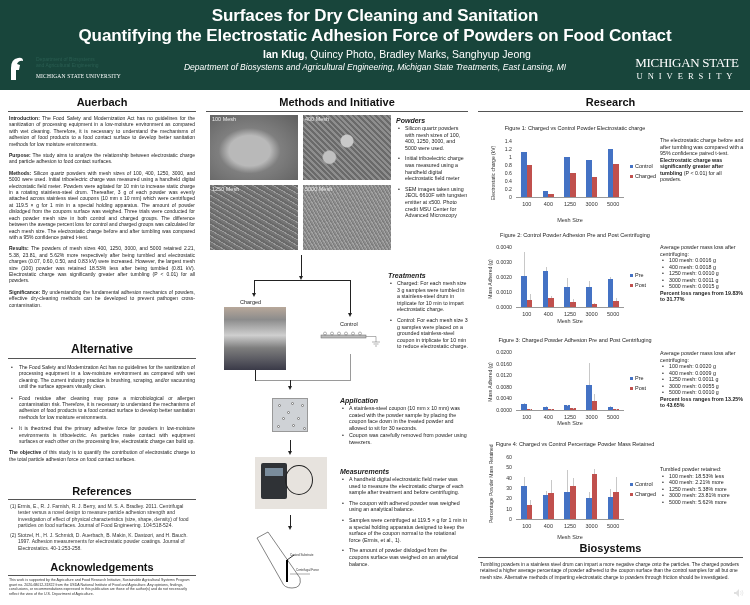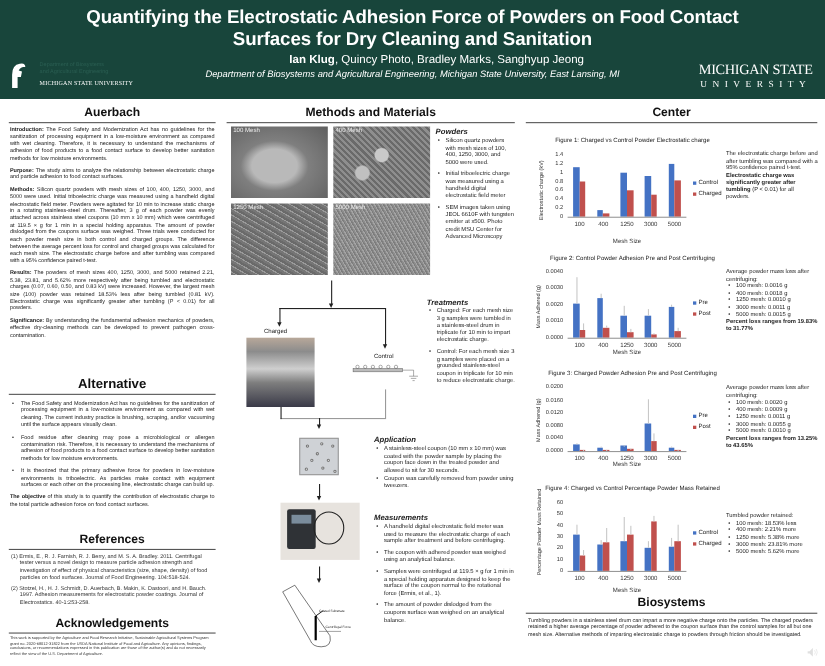--- a/index.html
+++ b/index.html
@@ -78,25 +78,25 @@
   .notes .bul { margin-bottom: 0; padding-left: 9px; }
   .notes b { font-weight: bold; }
 
   .speaker { position: absolute; right: 6px; bottom: 8px; width: 10px; height: 8px; opacity: 0.25; }
 </style>
 </head>
 <body>
 
 <div class="header">
   <div class="title">
+    <div>Surfaces for Dry Cleaning and Sanitation</div>
     <div>Quantifying the Electrostatic Adhesion Force of Powders on Food Contact</div>
-    <div>Surfaces for Dry Cleaning and Sanitation</div>
   </div>
   <div class="authors"><b>Ian Klug</b><span>, Quincy Photo, Bradley Marks, Sanghyup Jeong</span></div>
-  <div class="dept">Department of Biosystems and Agricultural Engineering, Michigan State University, East Lansing, MI</div>
+  <div class="dept">Department of Biosystems and Agricultural Engineering, Michigan State Treatments, East Lansing, MI</div>
   <div class="msu-left">
     <svg class="spartan" viewBox="0 0 16 26">
       <path d="M3 24 L3 12 Q3 3 10 2 Q15 1 15 5 Q11 4 9 8 L12 9 L11 14 L8 14 L8 24 Z" fill="#fff"></path>
     </svg>
     <div class="sub1">Department of Biosystems</div>
     <div class="sub2">and Agricultural Engineering</div>
     <div class="name">MICHIGAN STATE UNIVERSITY</div>
   </div>
   <div class="msu-right">
     <div class="l1">MICHIGAN STATE</div>
@@ -127,21 +127,21 @@
 <div class="rule" style="left:8px;top:499px;width:188px;"></div>
 <div class="refs" style="left:10px;top:503px;width:182px;">
   <p>(1) Ermis, E., R. J. Farnish, R. J. Berry, and M. S. A. Bradley. 2011. Centrifugal tester versus a novel design to measure particle adhesion strength and investigation of effect of physical characteristics (size, shape, density) of food particles on food surfaces. Journal of Food Engineering. 104:518-524.</p>
   <p>(2) Stotzel, H., H. J. Schmidt, D. Auerbach, B. Makin, K. Dastoori, and H. Bauch. 1997. Adhesion measurements for electrostatic powder coatings. Journal of Electrostatics. 40-1:253-258.</p>
 </div>
 
 <div class="section-h" style="left:8px;top:561px;width:188px;font-size:11px;">Acknowledgements</div>
 <div class="rule" style="left:8px;top:575px;width:188px;"></div>
 <div class="ack" style="left:9px;top:578px;width:186px;">This work is supported by the Agriculture and Food Research Initiative, Sustainable Agricultural Systems Program grant no. 2020-68012-31822 from the USDA National Institute of Food and Agriculture. Any opinions, findings, conclusions, or recommendations expressed in this publication are those of the author(s) and do not necessarily reflect the view of the U.S. Department of Agriculture.</div>
 
-<div class="section-h" style="left:206px;top:96px;width:262px;">Methods and Materials</div>
+<div class="section-h" style="left:206px;top:96px;width:262px;">Methods and Initiative</div>
 <div class="rule" style="left:206px;top:111px;width:262px;"></div>
 
 <div class="sem s1" style="left:210px;top:115px;width:88px;height:65px;">
     <span class="lbl">100 Mesh</span>
   </div>
 <div class="sem s2" style="left:303px;top:115px;width:88px;height:65px;">
     <span class="lbl">400 Mesh</span>
   </div>
 <div class="sem s3" style="left:210px;top:185px;width:88px;height:65px;">
     <span class="lbl">1250 Mesh</span>
@@ -230,21 +230,21 @@
 </div>
 
 <div class="side-block" style="left:340px;top:467px;width:128px;">
   <div class="hd">Measurements</div>
   <div class="bul">A handheld digital electrostatic field meter was used to measure the electrostatic charge of each sample after treatment and before centrifuging.</div>
   <div class="bul">The coupon with adhered powder was weighed using an analytical balance.</div>
   <div class="bul">Samples were centrifuged at 119.5 × g for 1 min in a special holding apparatus designed to keep the surface of the coupon normal to the rotational force (Ermis, et al., 1).</div>
   <div class="bul">The amount of powder dislodged from the coupons surface was weighed on an analytical balance.</div>
 </div>
 
-<div class="section-h" style="left:478px;top:96px;width:265px;">Center</div>
+<div class="section-h" style="left:478px;top:96px;width:265px;">Research</div>
 <div class="rule" style="left:478px;top:111px;width:265px;"></div>
 
 <div class="chart" id="fig1" style="left:480px;top:125px;width:190px;height:105px;">
   <div class="ctitle" style="top:0;">Figure 1: Charged vs Control Powder Electrostatic charge</div>
   <div class="ylabel" style="left:-22px;top:45px;width:70px;">Electrostatic charge (kV)</div>
   <div class="plot" style="left: 36px; top: 16px; width: 108px; height: 56px; position: absolute;">
       <div class="bar" style="left: 5.184px; width: 5.616px; height: 44.8px; background: rgb(68, 114, 196);"></div>
       <div class="bar" style="left: 10.8px; width: 5.616px; height: 32.4px; background: rgb(192, 80, 77);"></div>
       <div class="bar" style="left: 26.784px; width: 5.616px; height: 6.4px; background: rgb(68, 114, 196);"></div>
       <div class="bar" style="left: 32.4px; width: 5.616px; height: 2.8px; background: rgb(192, 80, 77);"></div>

